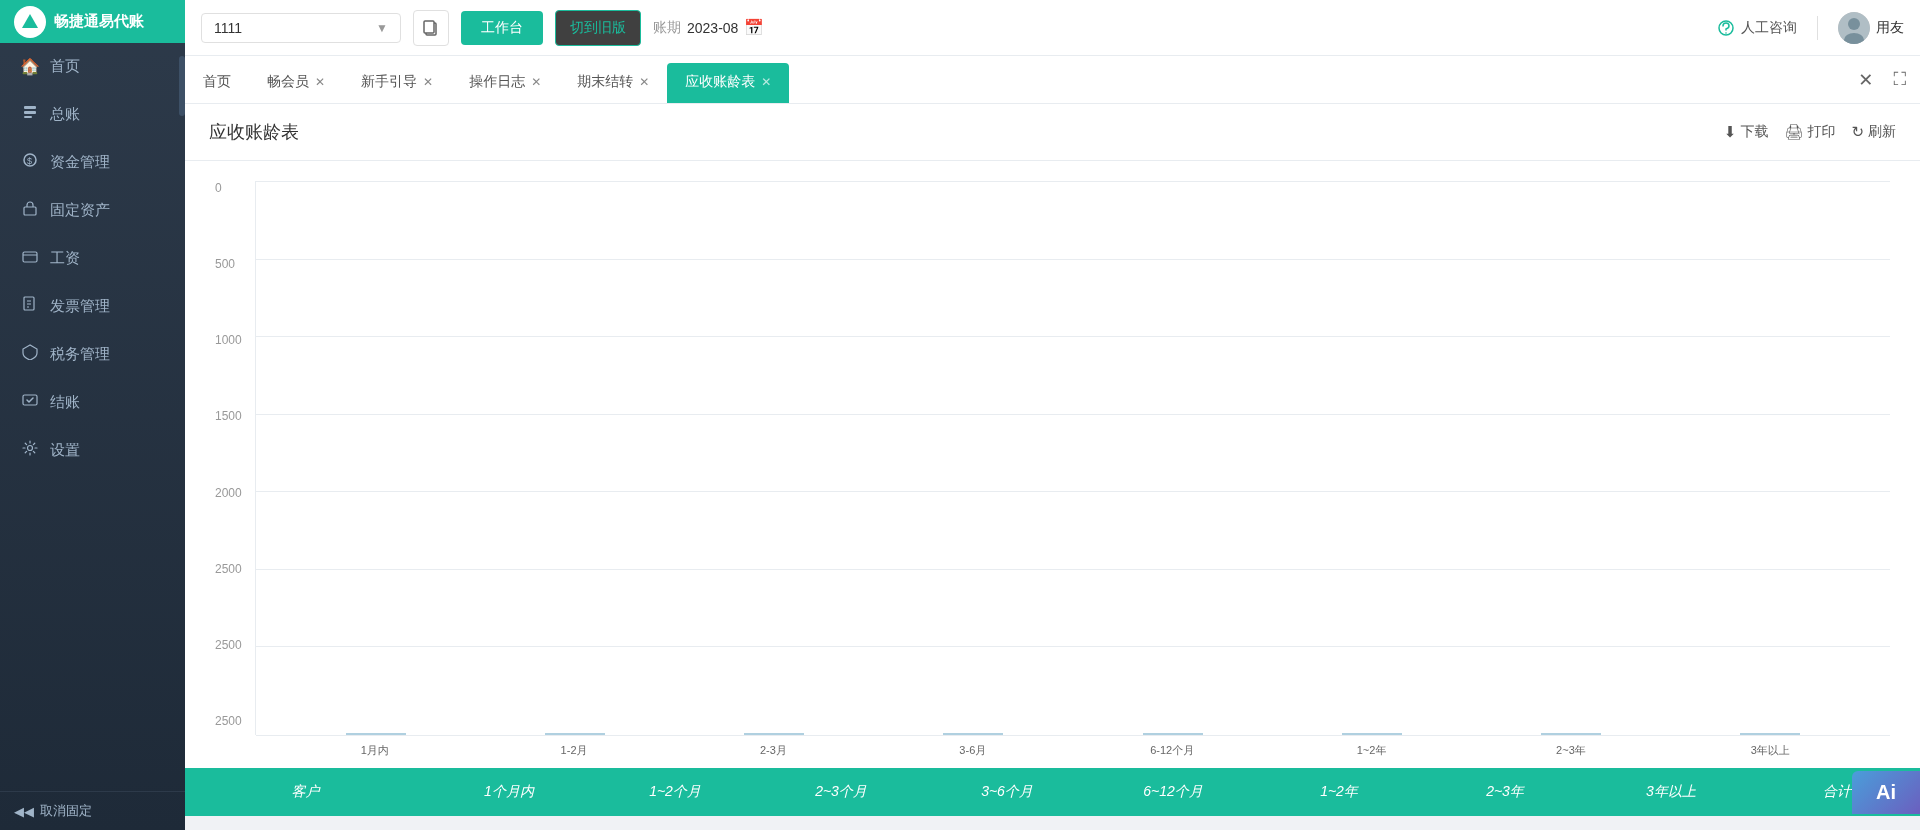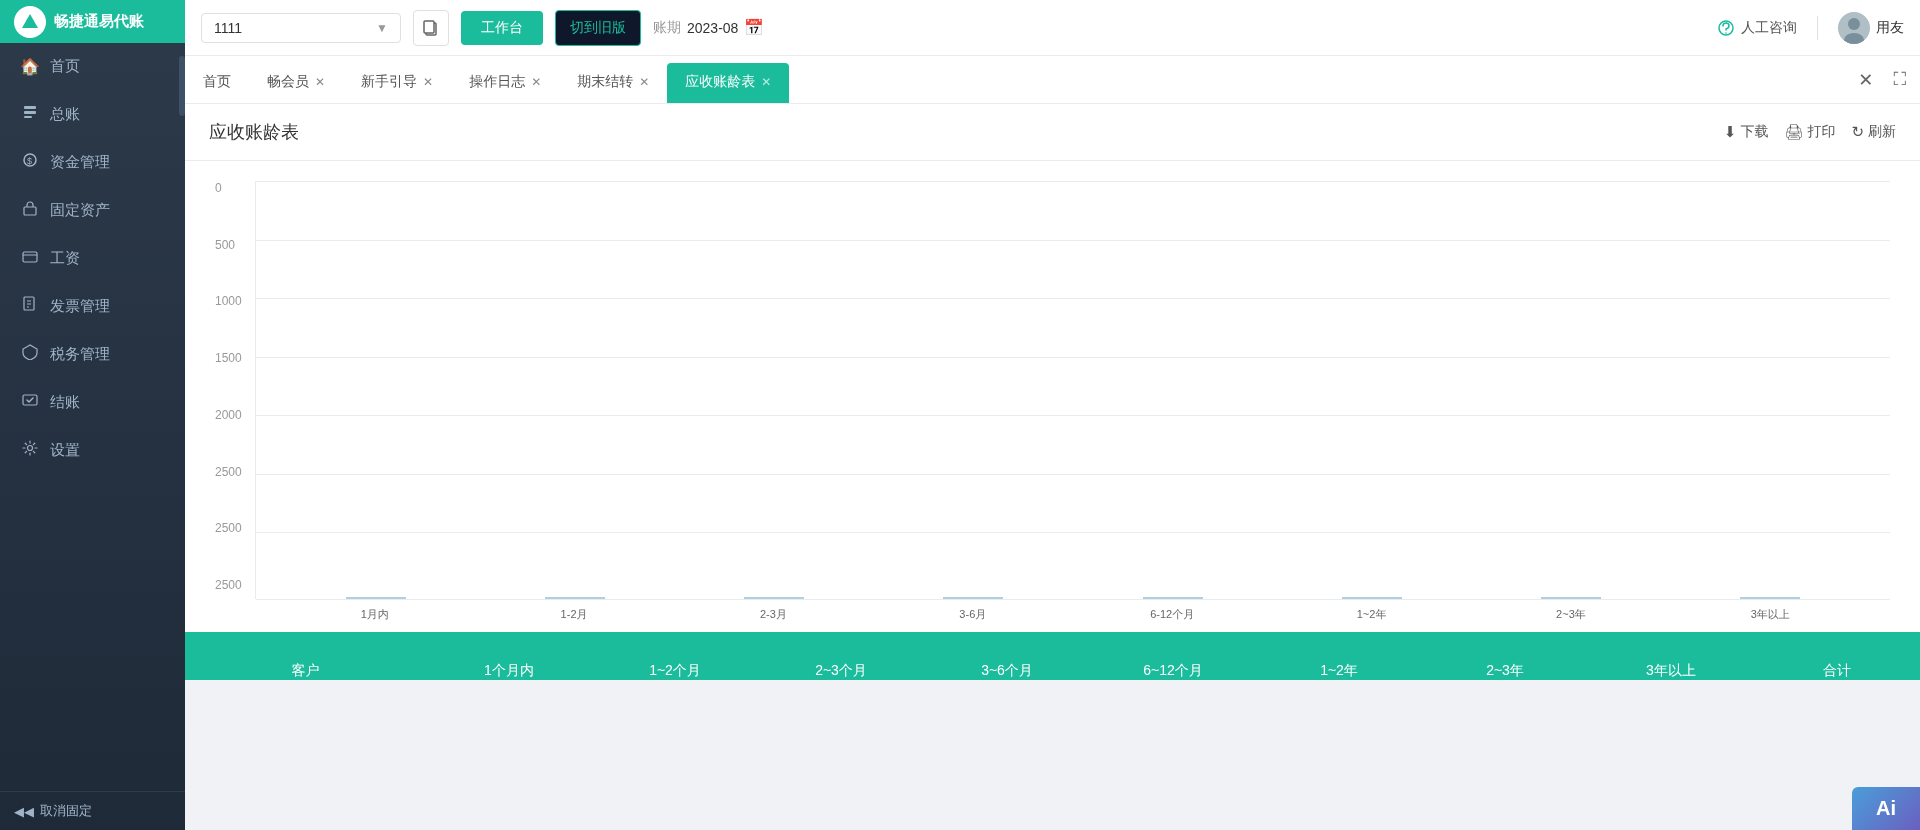--- a/index.html
+++ b/index.html
@@ -74,21 +74,21 @@
       gap: 6px;
       cursor: pointer;
       border-top: 1px solid #2d3a4a;
     }
 
     
     .main {
       flex: 1;
       display: flex;
       flex-direction: column;
-      height: 680px;
+      height: 816px;
       overflow: hidden;
     }
 
     
     .topbar {
       background: white;
       height: 56px;
       display: flex;
       align-items: center;
       padding: 0 16px;
@@ -122,21 +122,21 @@
       color: white;
       border: none;
       border-radius: 4px;
       padding: 8px 20px;
       font-size: 14px;
       cursor: pointer;
     }
     .topbar-oldver-btn {
       border: 1px solid #1abc9c;
       color: #1abc9c;
-      background: #0f172a;
+      background: #404040;
       border-radius: 4px;
       padding: 8px 14px;
       font-size: 14px;
       cursor: pointer;
     }
     .topbar-period {
       display: flex;
       align-items: center;
       gap: 6px;
       font-size: 14px;
@@ -345,23 +345,24 @@
 
     .chart-x-label {
       text-align: center;
       min-width: 60px;
     }
 
     
     .table-header {
       background: #1abc9c;
       display: flex;
-      align-items: flex-end;
+      align-items: center;
       height: 48px;
       flex-shrink: 0;
+      font-style: italic;
     }
     .table-header-cell {
       flex: 1;
       text-align: center;
       color: white;
       font-size: 14px;
       padding: 0 8px;
     }
     .table-header-cell:first-child {
       flex: 1.5;
@@ -642,13 +643,13 @@
       <div class="table-header-cell">3~6个月</div>
       <div class="table-header-cell">6~12个月</div>
       <div class="table-header-cell">1~2年</div>
       <div class="table-header-cell">2~3年</div>
       <div class="table-header-cell">3年以上</div>
       <div class="table-header-cell">合计</div>
     </div>
   </div>
 </div>
 
-<div class="ai-badge" style="position:fixed;bottom:0;right:0;background:linear-gradient(135deg,#4a9eda,#6b5fbf);color:white;padding:10px 24px;font-size:20px;font-weight:bold;border-radius:6px 0 0 0;">Ai</div>
+<div class="ai-badge" style="position:fixed;bottom:16px;right:0;background:linear-gradient(135deg,#4a9eda,#6b5fbf);color:white;padding:10px 24px;font-size:20px;font-weight:bold;border-radius:6px 0 0 0;">Ai</div>
 
 </body></html>

